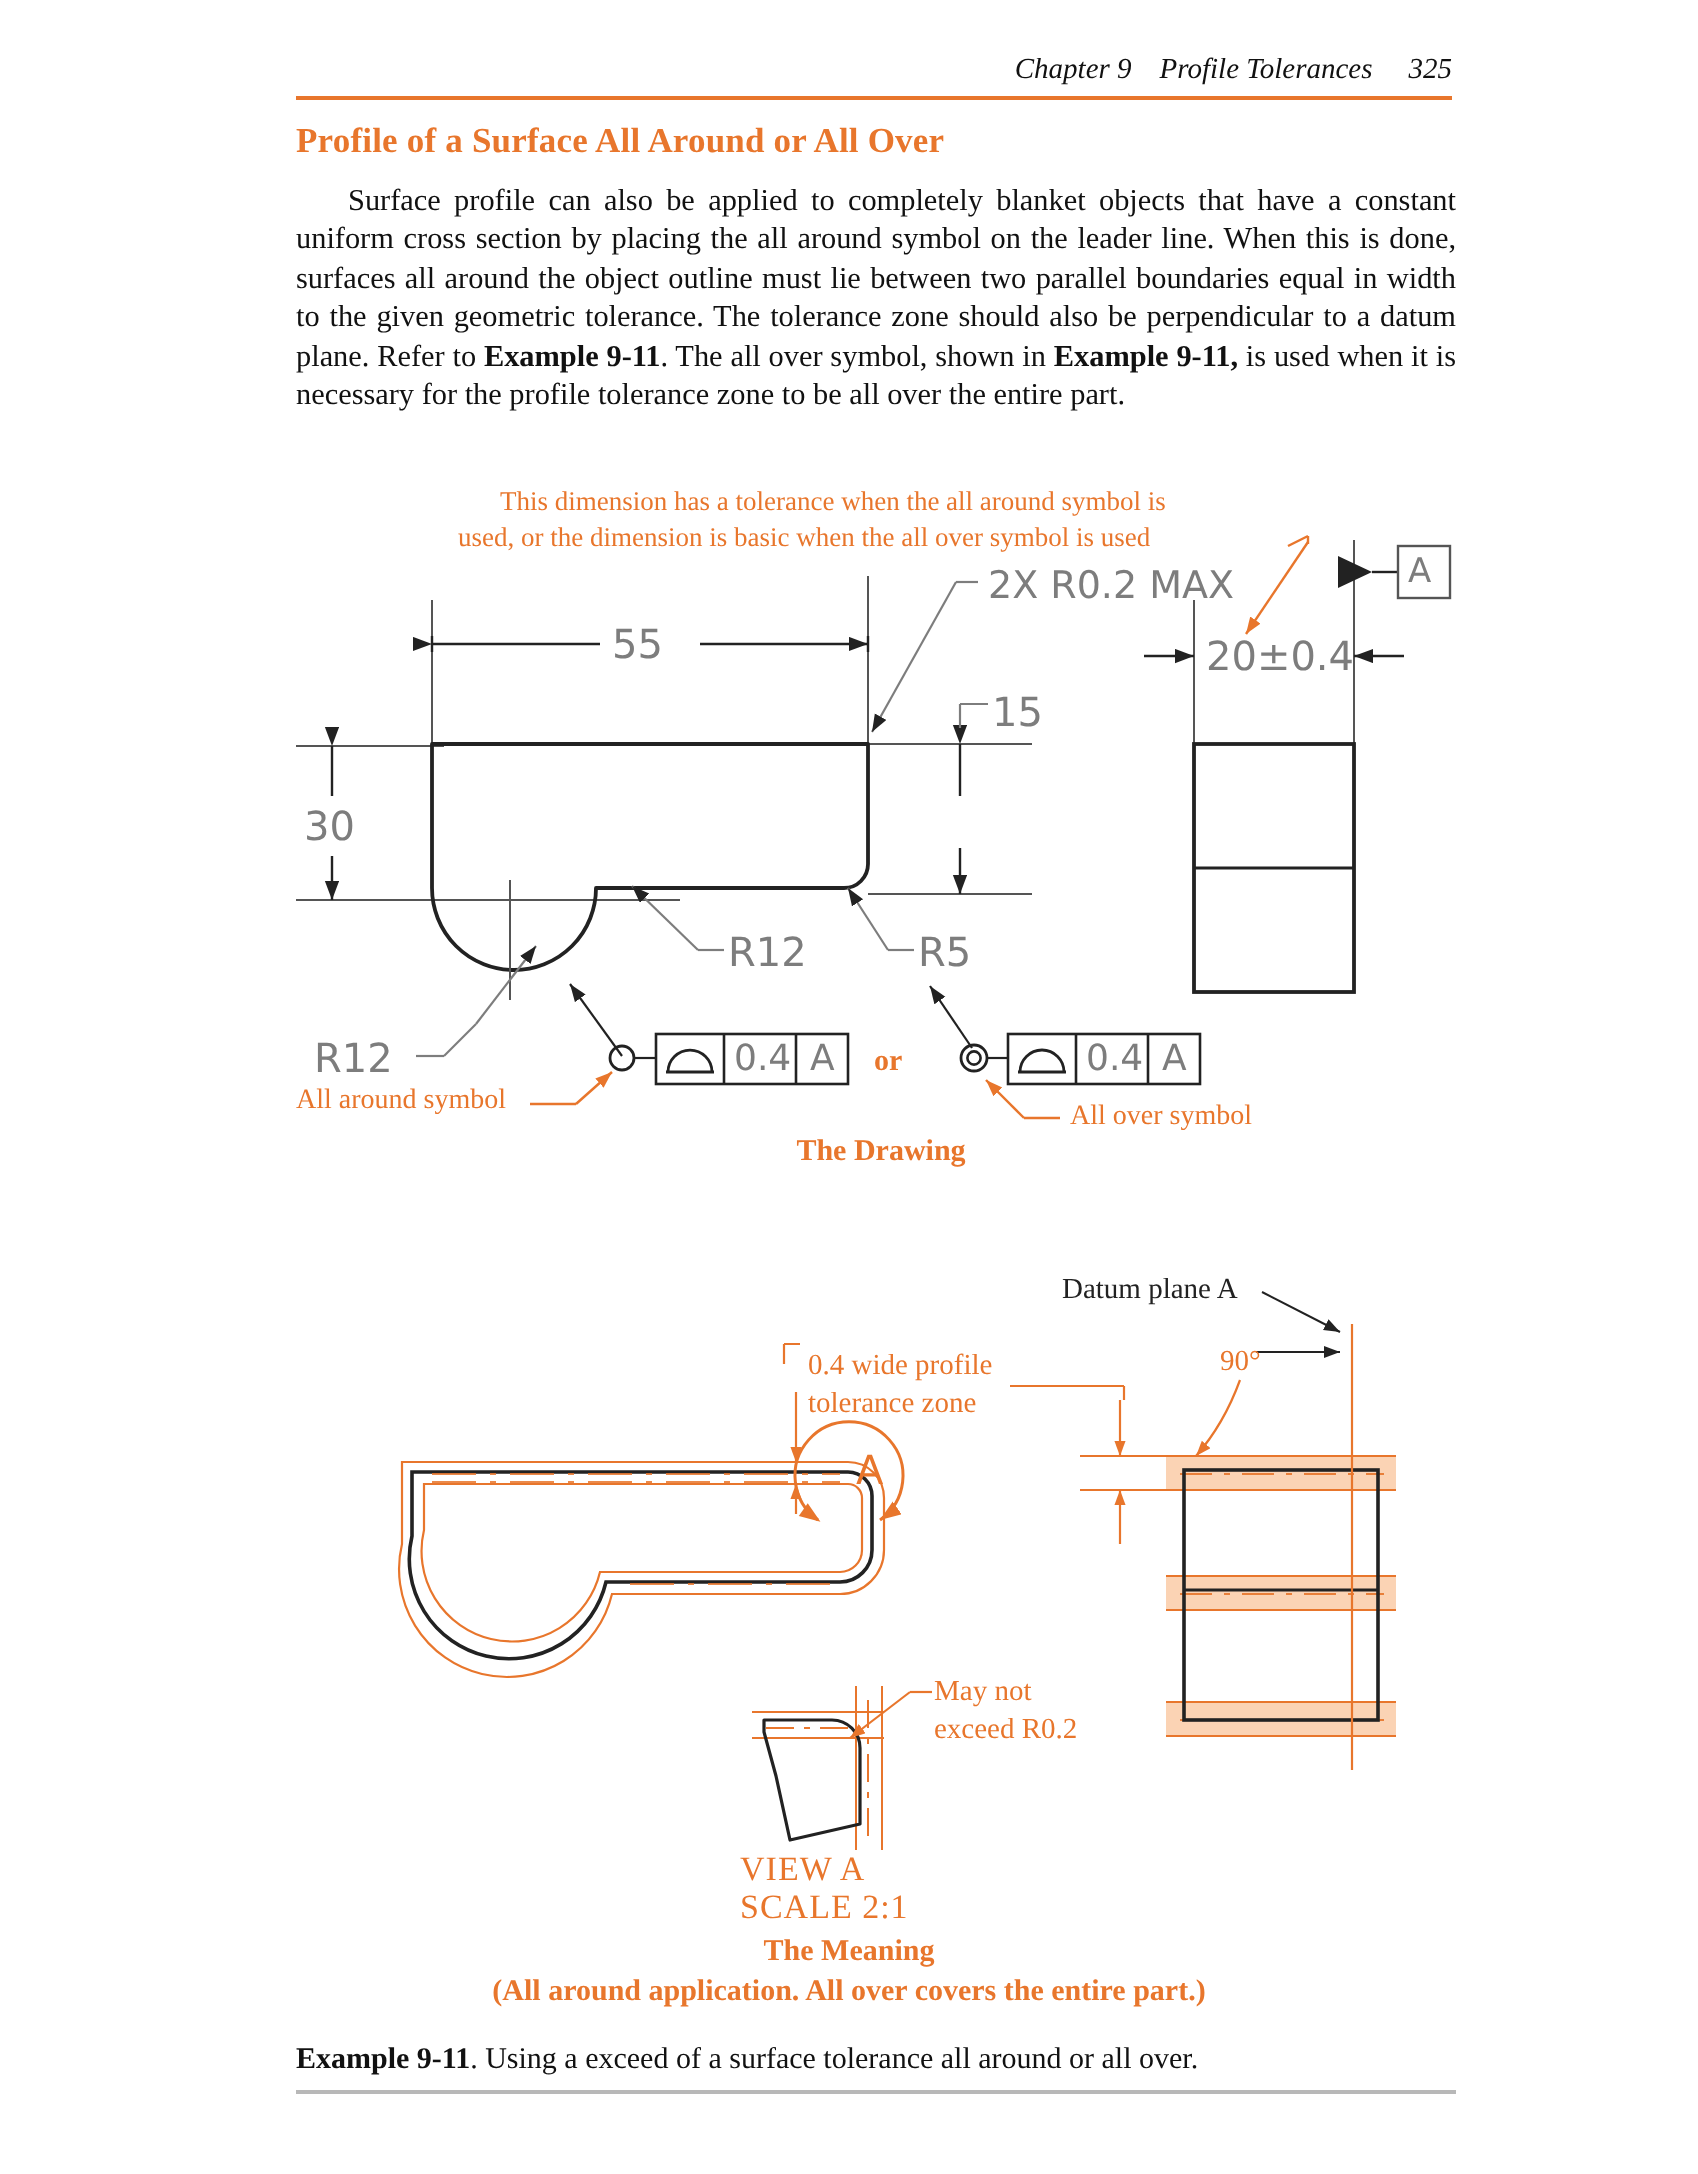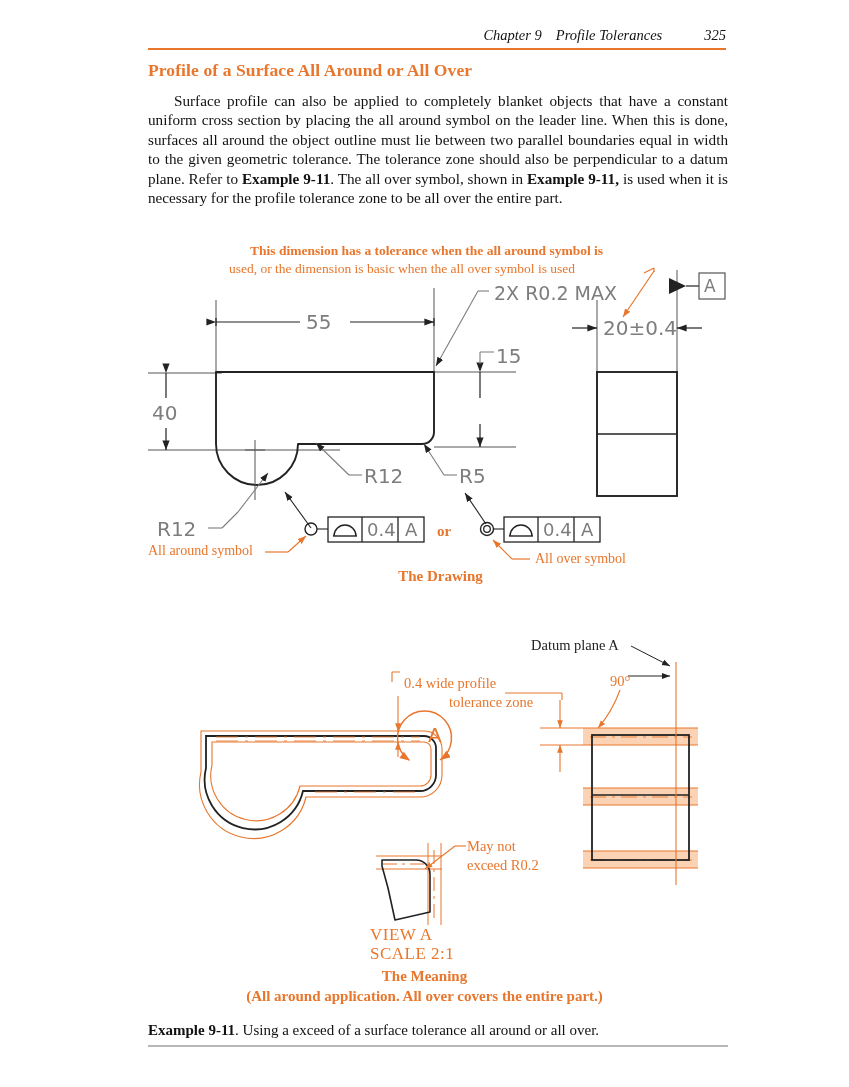--- a/index.html
+++ b/index.html
@@ -29,21 +29,21 @@
     left: 148px;
     top: 27px;
     width: 578px;
     text-align: right;
     font-style: italic;
     font-size: 14.5px;
     color: #111;
     white-space: nowrap;
   }
   .runhead .rh-chapter { margin-right: 14px; }
-  .runhead .rh-title  { margin-right: 42px; }
+  .runhead .rh-title  { margin-right: 18px; }
   .runhead .rh-page   { font-style: italic; }
 
   .runrule {
     position: absolute;
     left: 148px;
     top: 48px;
     width: 578px;
     height: 1.6px;
     background: #E8762C;
   }
@@ -267,28 +267,28 @@
 
       <path d="M669,278 L686,286 L669,294 Z" fill="#222"></path>
       <line x1="686" y1="286" x2="699" y2="286" stroke="#222" stroke-width="1.2"></line>
       <rect x="699" y="273" width="26" height="26" fill="none" stroke="#555" stroke-width="1.2"></rect>
 
       <rect x="597" y="372" width="80" height="124" fill="none" stroke="#222" stroke-width="1.9"></rect>
       <line x1="597" y1="434" x2="677" y2="434" stroke="#222" stroke-width="1.5"></line>
     </g>
   </svg>
 
-  <div class="note note-orange" style="left:250px; top:243px; font-size:13.5px;font-weight:bold;">This dimension has a tolerance when the all around symbol is</div>
+  <div class="note note-orange" style="left:250px; top:243px; font-size:13.5px;">This dimension has a tolerance when the all around symbol is</div>
   <div class="note note-orange" style="left:229px; top:261px; font-size:13.5px;">used, or the dimension is basic when the all over symbol is used</div>
 
   <div class="note note-grey" style="left:494px; top:282px; font-size:19px;text-align:center;">2X  R0.2  MAX</div>
 
   <div class="note note-grey" style="left:306px; top:310px; font-size:20px;">55</div>
 
-  <div class="note note-grey" style="left:152px; top:401px; font-size:20px;">40</div>
+  <div class="note note-grey" style="left:152px; top:401px; font-size:20px;">30</div>
 
   <div class="note note-grey" style="left:496px; top:344px; font-size:20px;">15</div>
 
   <div class="note note-grey" style="left:603px; top:316px; font-size:20px;">20±0.4</div>
 
   <div class="note note-grey" style="left:704px; top:276px; font-size:17px; font-family:'DejaVu Sans',sans-serif;">A</div>
 
   <div class="note note-grey" style="left:364px; top:464px; font-size:20px;">R12</div>
 
   <div class="note note-grey" style="left:459px; top:464px; font-size:20px;">R5</div>
@@ -435,21 +435,21 @@
                L395,920
                L388,888
                Z" fill="none" stroke="#222" stroke-width="1.6" stroke-linejoin="round"></path>
 
       <line x1="466" y1="846" x2="455" y2="846" stroke="#E8762C" stroke-width="1.1"></line>
       <line x1="455" y1="846" x2="425" y2="869" stroke="#E8762C" stroke-width="1.1" marker-end="url(#arrO)"></line>
     </g>
   </svg>
 
   <div class="note note-orange" style="left:404px; top:675px; font-size:14.5px;">0.4 wide profile</div>
-  <div class="note note-orange" style="left:404px; top:694px; font-size:14.5px;margin-left:45px;">tolerance zone</div>
+  <div class="note note-orange" style="left:404px; top:694px; font-size:14.5px;">tolerance zone</div>
 
   <div class="note note-orange" style="left:428px; top:723px; font-size:20px; font-family:'DejaVu Sans',sans-serif;">A</div>
 
   <div class="note note-dark" style="left:531px; top:637px; font-size:14.5px; font-family:'Liberation Serif',serif;">Datum plane A</div>
 
   <div class="note note-orange" style="left:610px; top:673px; font-size:14.5px; font-family:'Liberation Serif',serif;">90°</div>
 
   <div class="note note-orange" style="left:467px; top:838px; font-size:14.5px; font-family:'Liberation Serif',serif;">May not</div>
   <div class="note note-orange" style="left:467px; top:857px; font-size:14.5px; font-family:'Liberation Serif',serif;">exceed R0.2</div>
 

